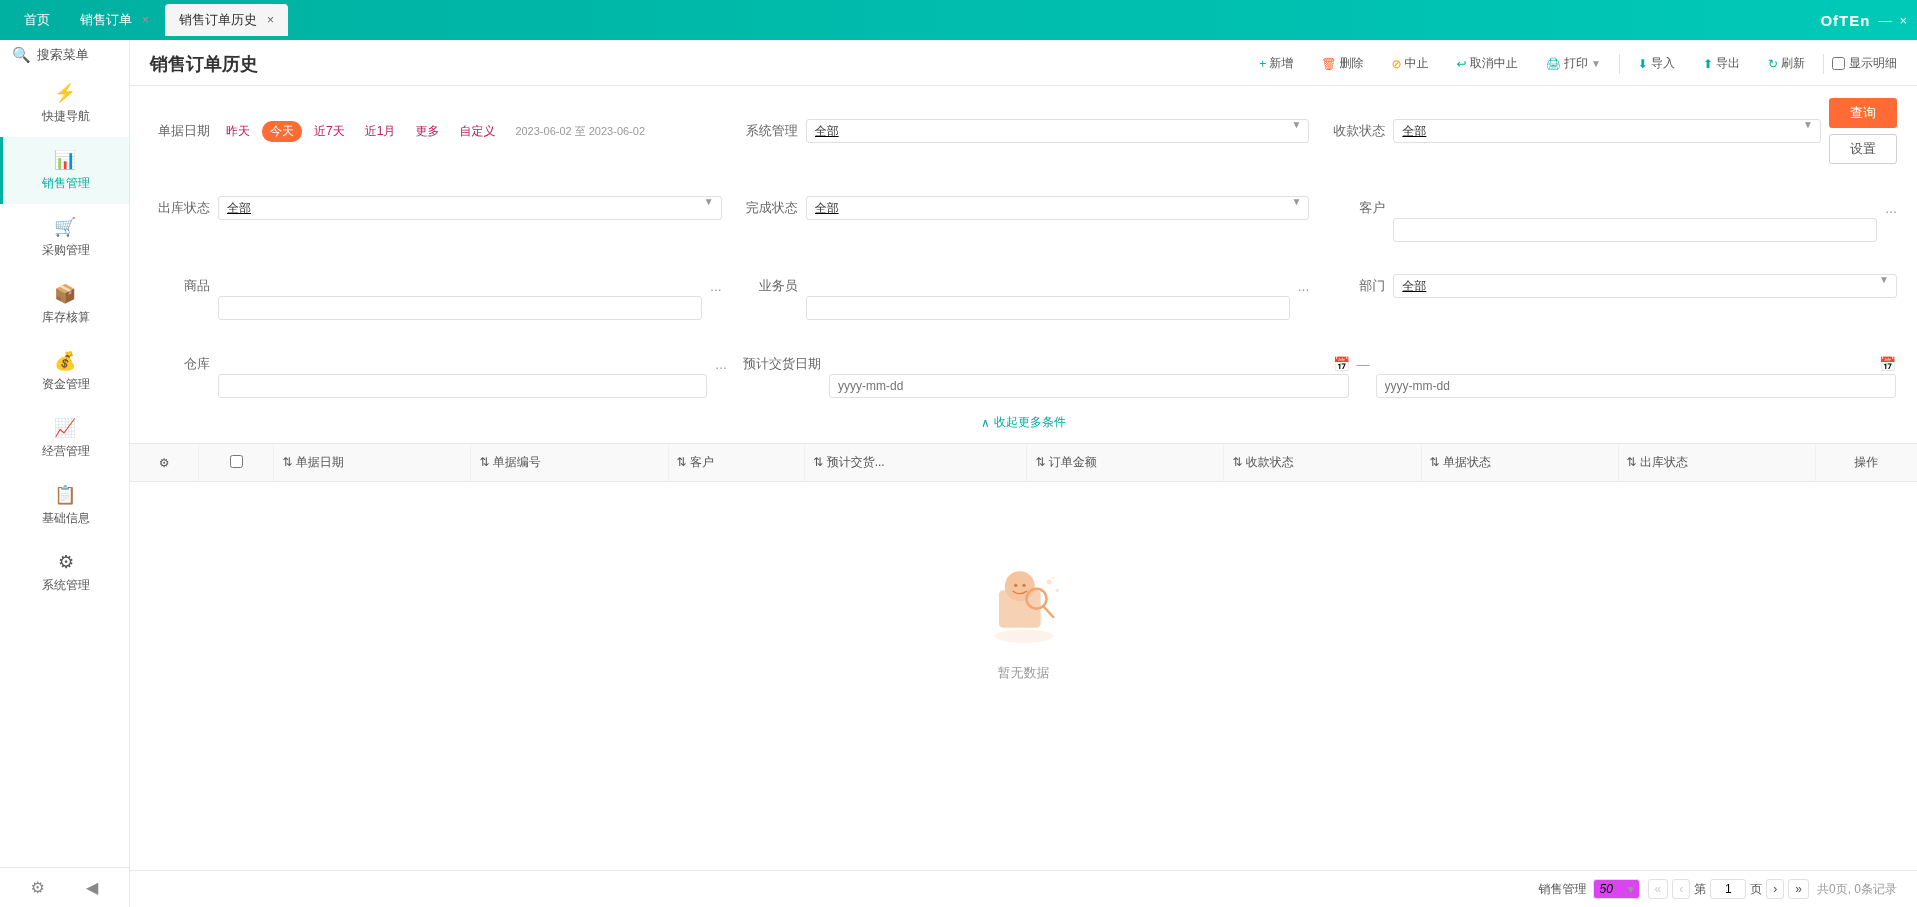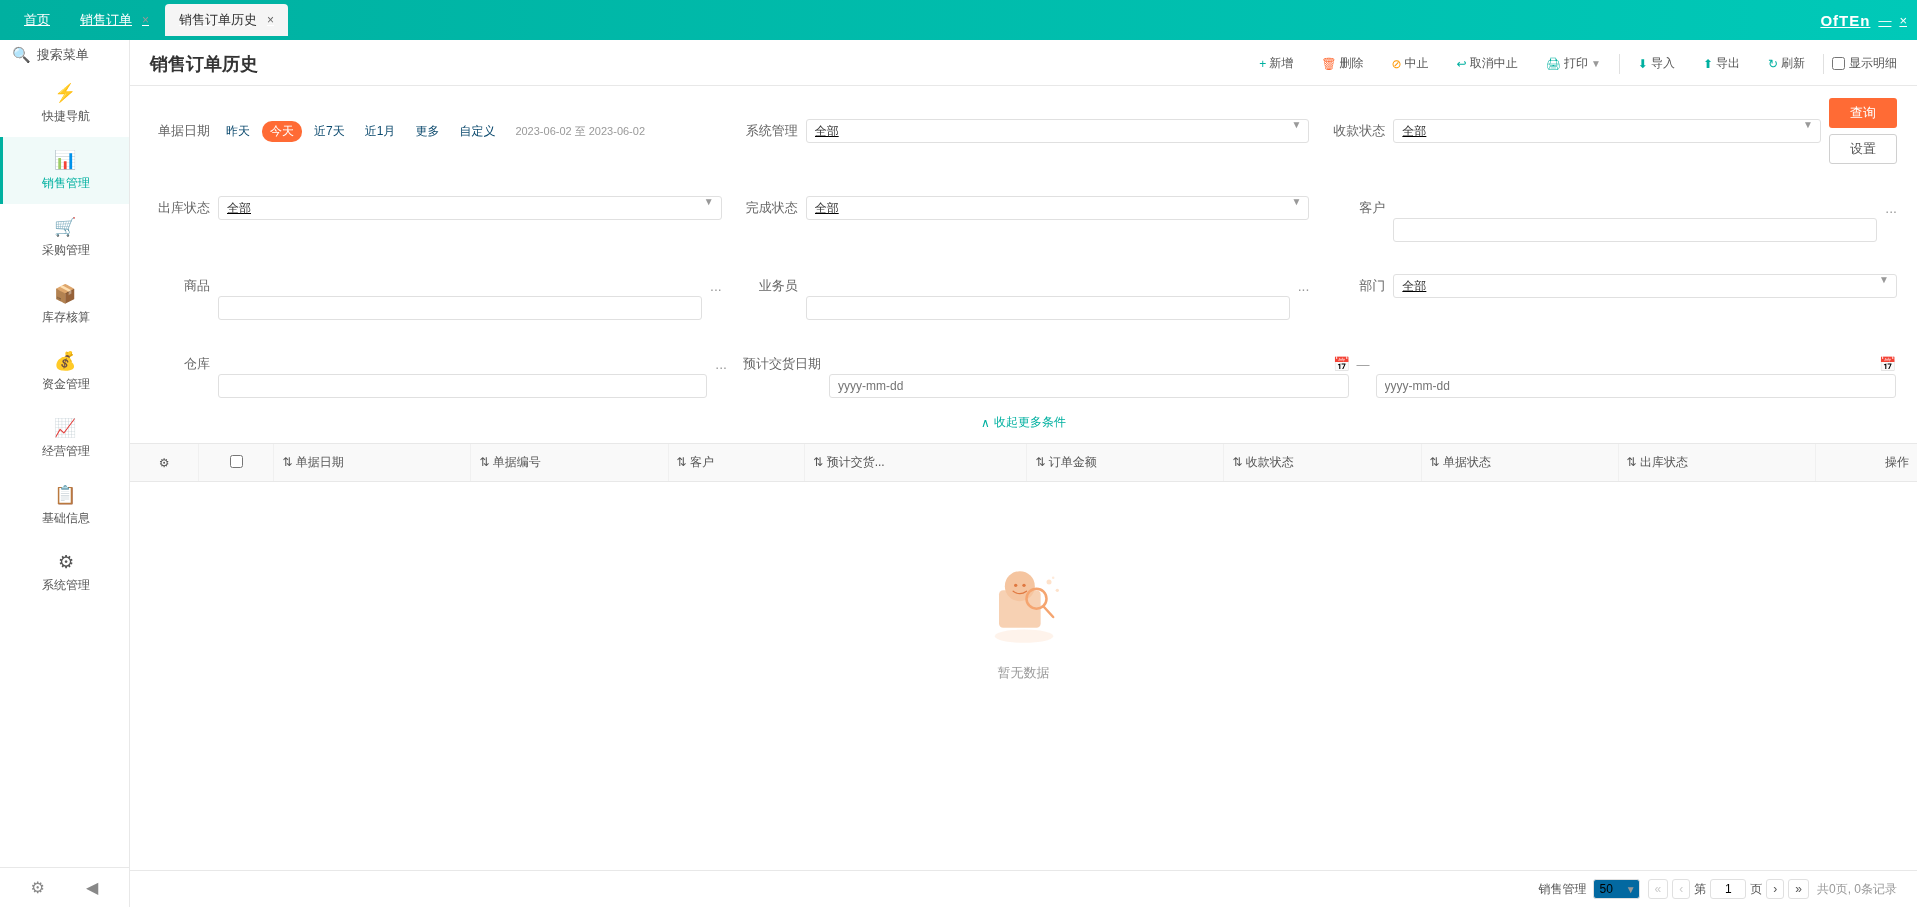--- a/index.html
+++ b/index.html
@@ -7,21 +7,20 @@
     
     
     .top-bar {
       height: 40px;
       background: linear-gradient(90deg, #00b0a0, #00c9b8);
       display: flex;
       align-items: center;
       padding: 16px 10px;
       color: white;
       flex-shrink: 0;
-      text-decoration: underline;
     }
     .top-bar-tabs {
       display: flex;
       align-items: center;
       gap: 2px;
       flex: 1;
     }
     .tab-item {
       display: flex;
       align-items: center;
@@ -233,21 +232,21 @@
     .date-tag-group {
       display: flex;
       align-items: center;
       gap: 4px;
     }
     .date-tag {
       padding: 2px 8px;
       border-radius: 3px;
       font-size: 12px;
       cursor: pointer;
-      color: #0c4a6e;
+      color: #be185d;
     }
     .date-tag.active {
       background: #ff6b35;
       color: white;
       border-radius: 10px;
     }
     .date-range-text {
       font-size: 11px;
       color: #999;
       margin-left: 4px;
@@ -337,21 +336,21 @@
     }
     .data-table th:last-child { border-right: none; }
     .th-sort {
       display: flex;
       align-items: center;
       gap: 4px;
       cursor: pointer;
     }
     .th-gear { color: #999; font-size: 14px; cursor: pointer; }
     .th-checkbox { text-align: center; }
-    .th-op { text-align: right; }
+    .th-op { text-align: center; }
 
     
     .empty-state {
       display: flex;
       flex-direction: column;
       align-items: center;
       justify-content: center;
       padding: 80px 20px;
       color: #999;
       font-size: 13px;
@@ -379,22 +378,23 @@
       display: flex;
       align-items: center;
       gap: 6px;
     }
     .page-size-select {
       border: 1px solid #e0e0e0;
       border-radius: 3px;
       padding: 2px 18px 2px 6px;
       font-size: 12px;
       appearance: none;
-      background: #0369a1;
-      cursor: pointer;
+      background: #d946ef;
+      cursor: pointer;
+      font-style: italic;
     }
     .page-nav {
       display: flex;
       align-items: center;
       gap: 4px;
     }
     .page-nav-btn {
       border: 1px solid #e0e0e0;
       background: white;
       padding: 2px 6px;

